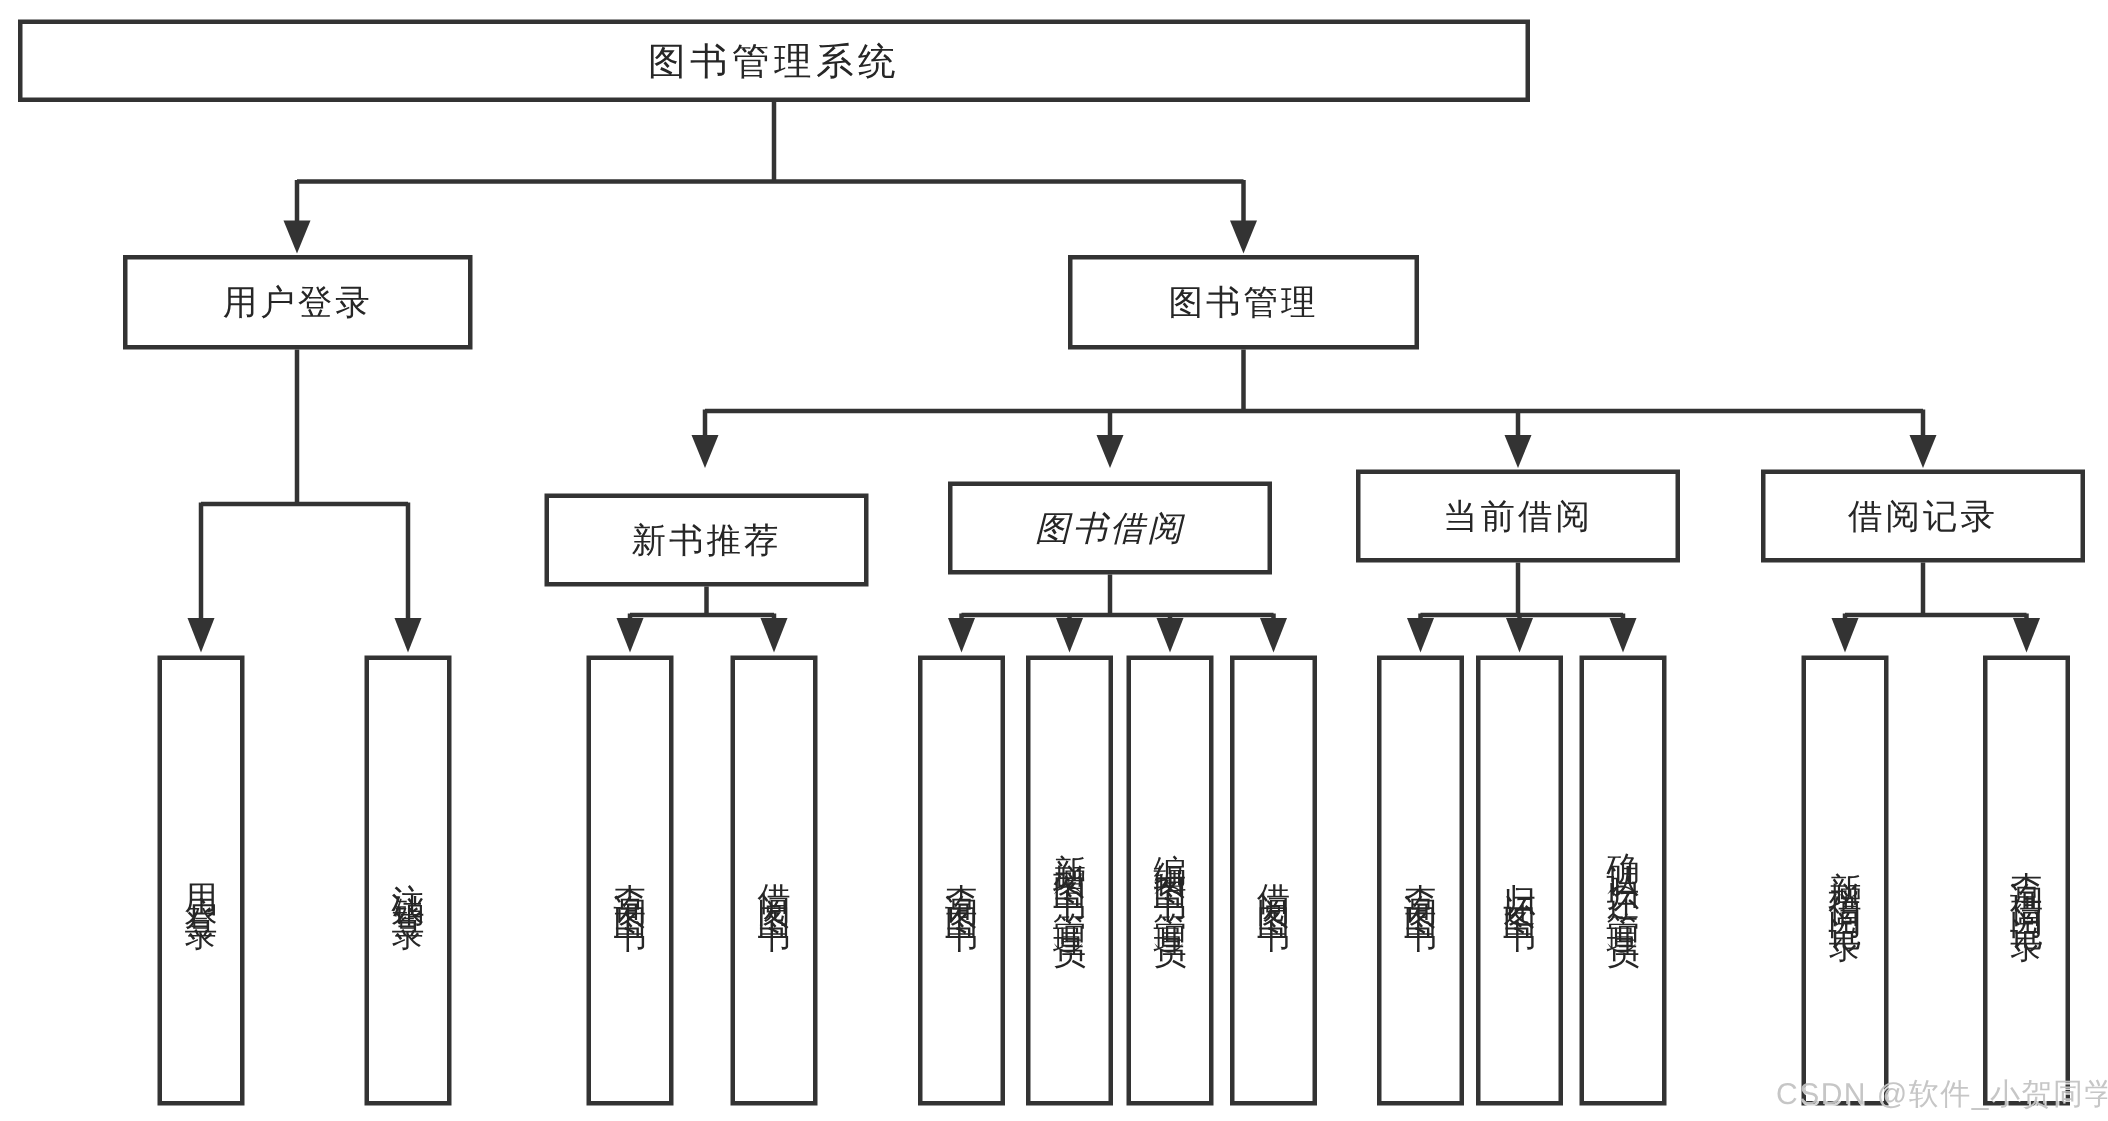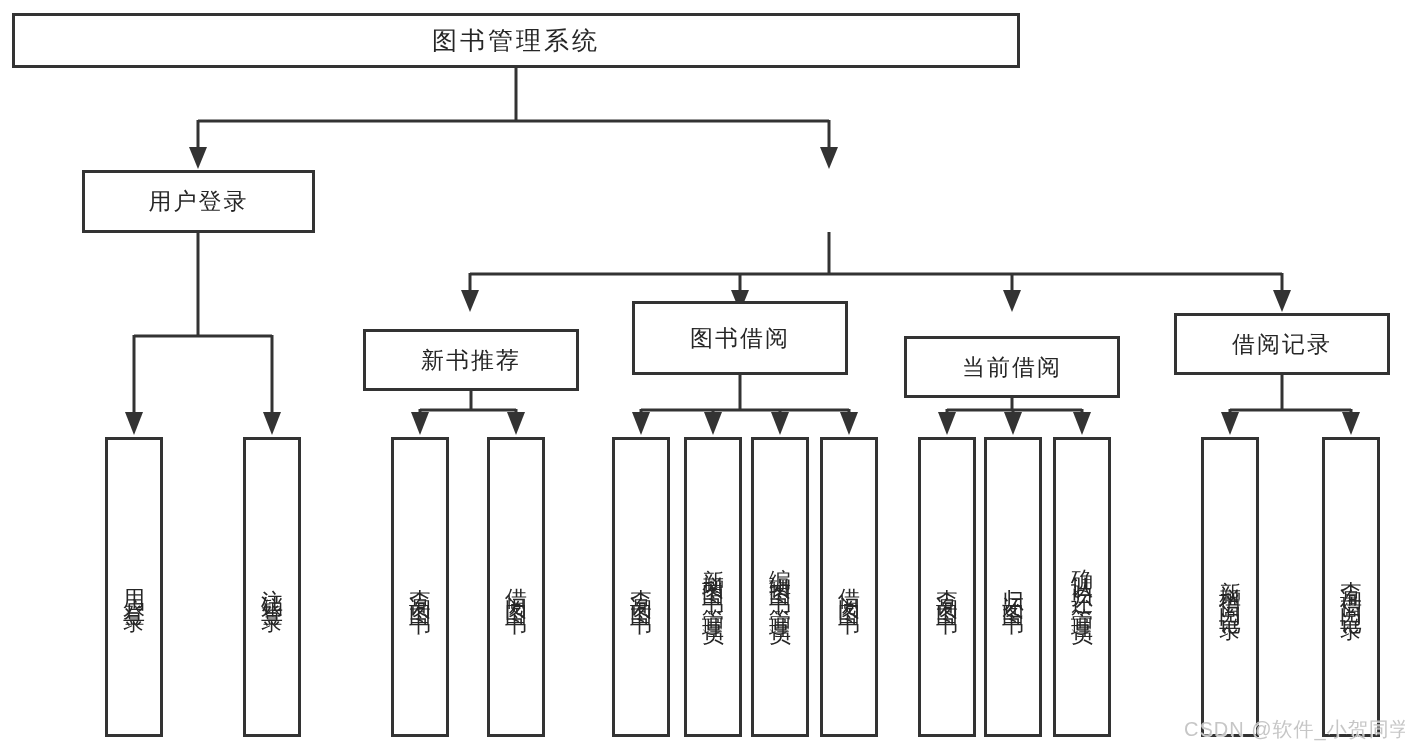--- a/index.html
+++ b/index.html
@@ -127,28 +127,31 @@
     </g>
   </svg>
 
   <div class="node hbox root" style="left:12px; top:13px; width:1008px; height:55px;">
     <span>图书管理系统</span>
   </div>
 
   <div class="node hbox" style="left:82px; top:170px; width:233px; height:63px;">
     <span>用户登录</span>
   </div>
+  <div class="node hbox" style="left:712px; top:170px; width:234px; height:63px;">
+    <span>图书管理</span>
+  </div>
 
   <div class="node hbox" style="left:363px; top:313px; width:216px; height:62px;margin-top:16px;">
     <span>新书推荐</span>
   </div>
-  <div class="node hbox" style="left:632px; top:301px; width:216px; height:74px;">
+  <div class="node hbox" style="left:632px; top:321px; width:216px; height:62px;font-style:italic;">
     <span>图书借阅</span>
   </div>
-  <div class="node hbox" style="left:904px; top:313px; width:216px; height:62px;margin-top:23px;">
+  <div class="node hbox" style="left:904px; top:313px; width:216px; height:62px;">
     <span>当前借阅</span>
   </div>
   <div class="node hbox" style="left:1174px; top:313px; width:216px; height:62px;">
     <span>借阅记录</span>
   </div>
 
   <div class="node vbox" style="left:105px; top:437px; width:58px; height:300px;">
     <span>用户登录</span>
   </div>
   <div class="node vbox" style="left:243px; top:437px; width:58px; height:300px;">

